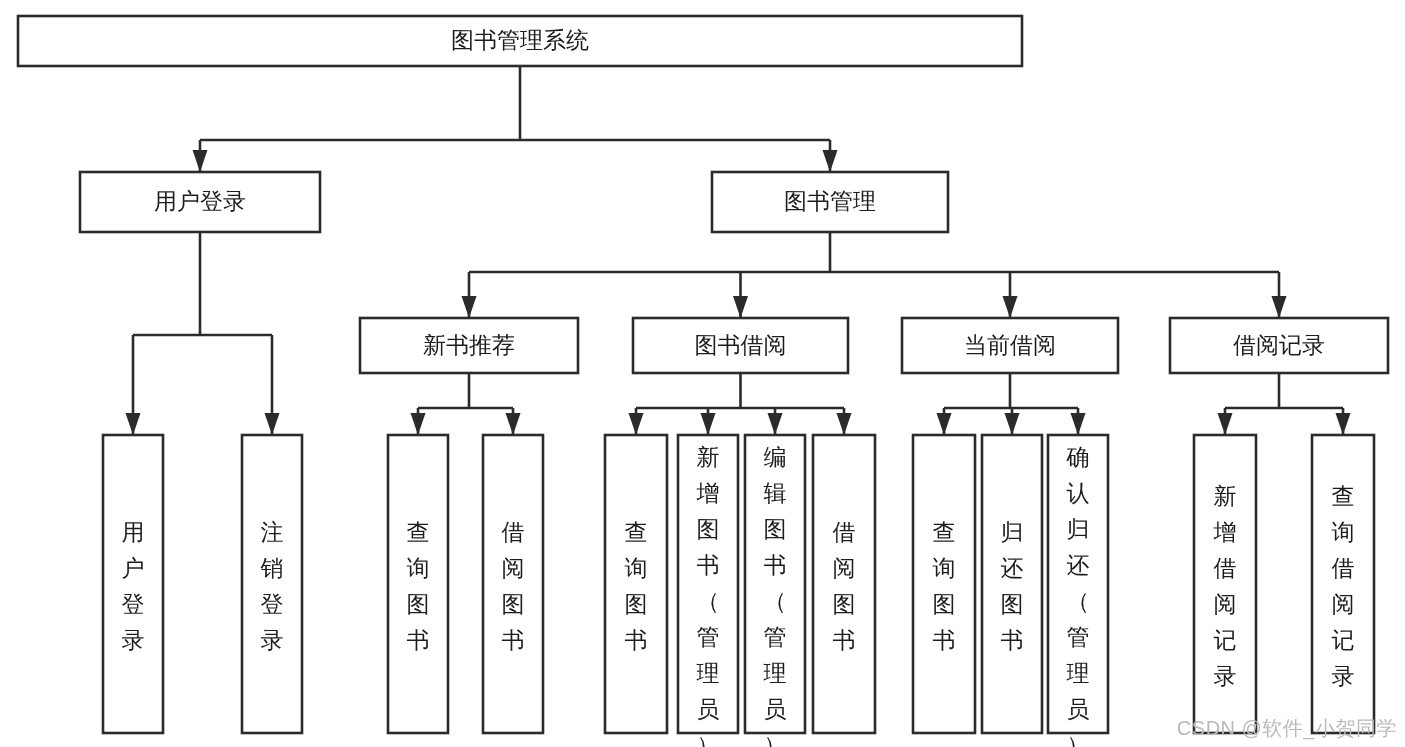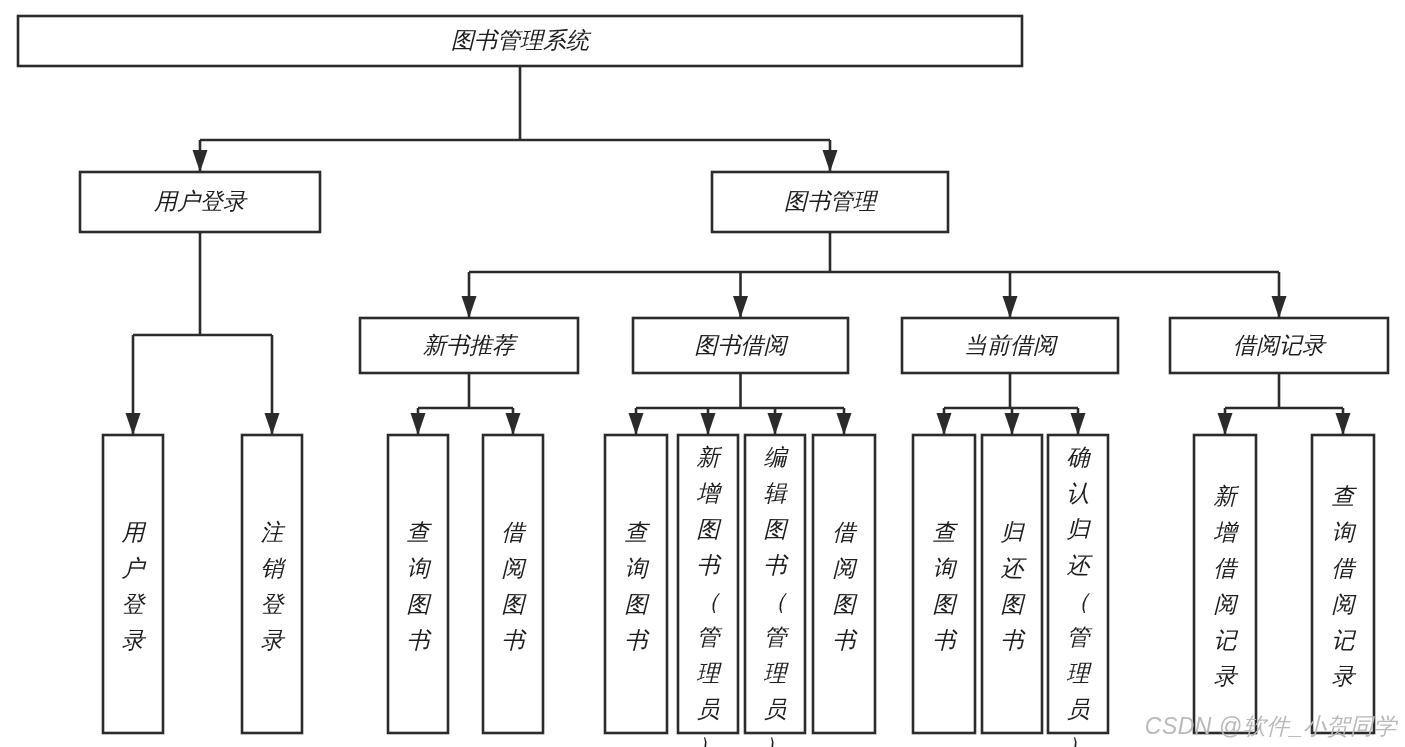--- a/index.html
+++ b/index.html
@@ -14,21 +14,20 @@
     overflow: hidden;
     font-family: "Liberation Sans", "DejaVu Sans", sans-serif;
     -webkit-font-smoothing: antialiased;
   }
   #diagram-root {
     position: absolute;
     left: 0;
     top: 0;
     width: 1405px;
     height: 747px;
-    font-style: italic;
   }
   svg.diagram {
     display: block;
     width: 1405px;
     height: 747px;
   }
   .node-box {
     fill: #ffffff;
     stroke: #2b2b2b;
     stroke-width: 2.6;
@@ -52,21 +51,21 @@
   .node-label-v {
     fill: #1d1d1d;
     font-size: 23px;
     font-family: "Liberation Sans", "DejaVu Sans", sans-serif;
     text-anchor: middle;
   }
   .watermark {
     position: absolute;
     right: 8px;
     bottom: 5px;
-    font-size: 23px;
+    font-size: 20px;
     color: #b9b9b9;
     letter-spacing: 0.5px;
     white-space: nowrap;
     font-family: "Liberation Sans", "DejaVu Sans", sans-serif;
     pointer-events: none;
   }
 </style>
 </head>
 <body>
 

